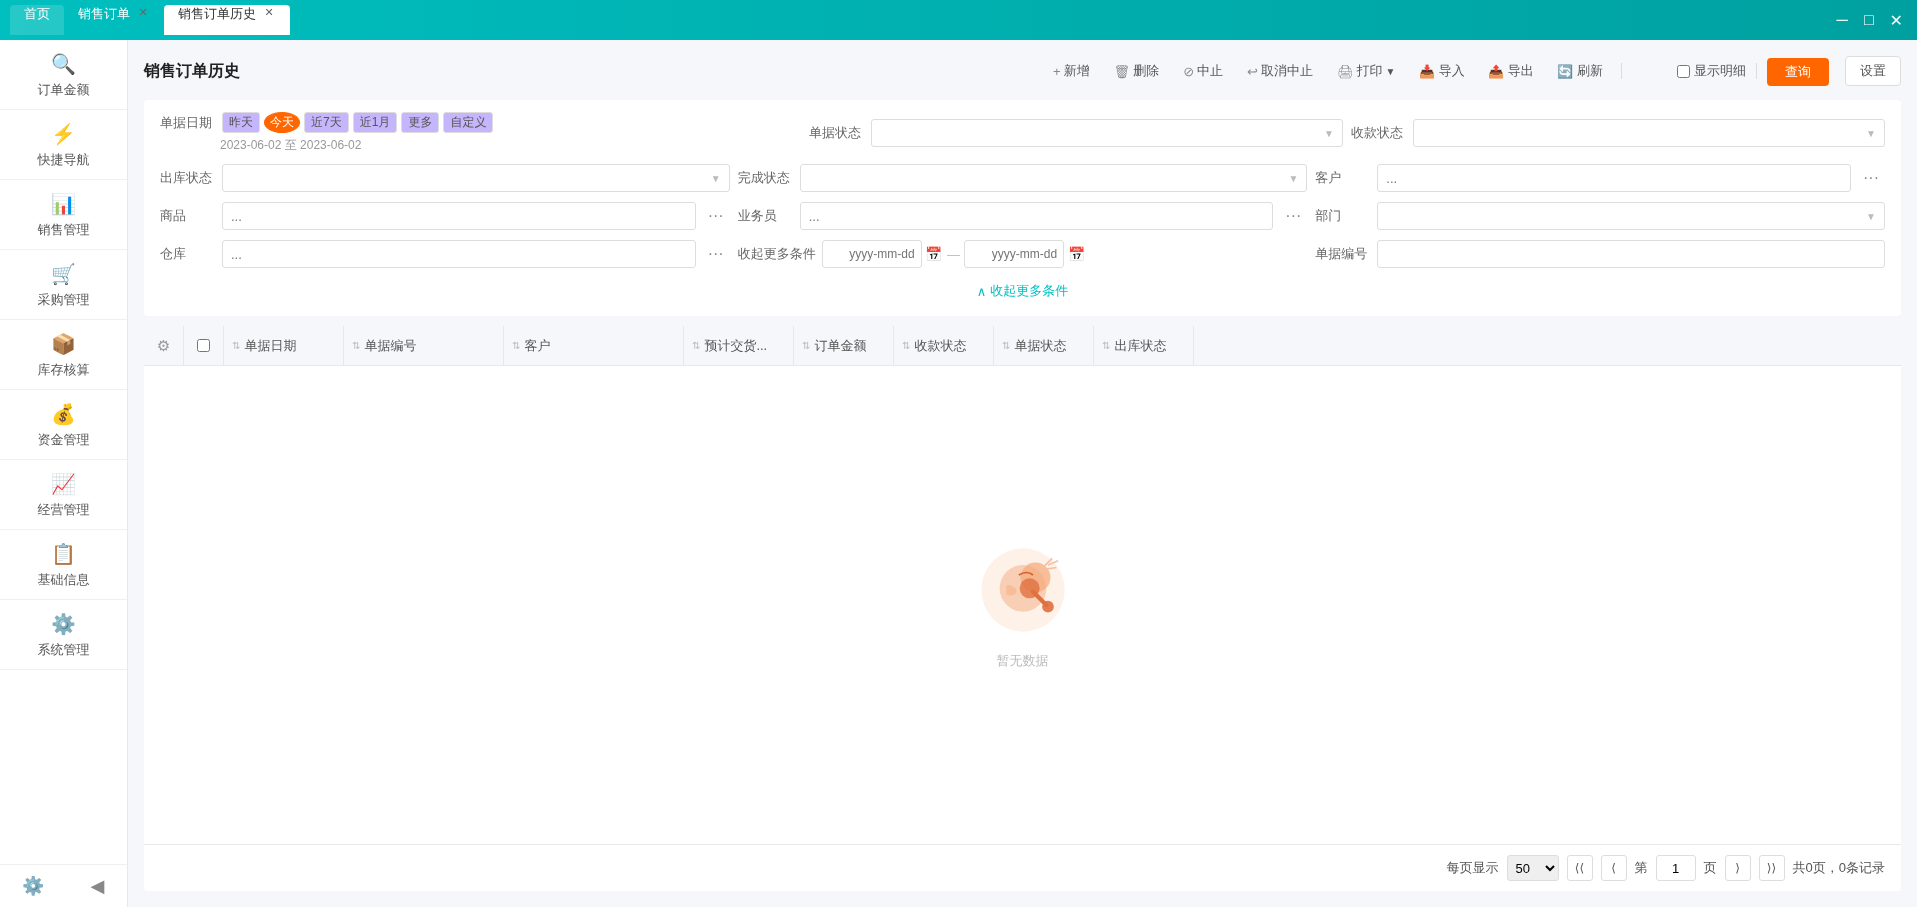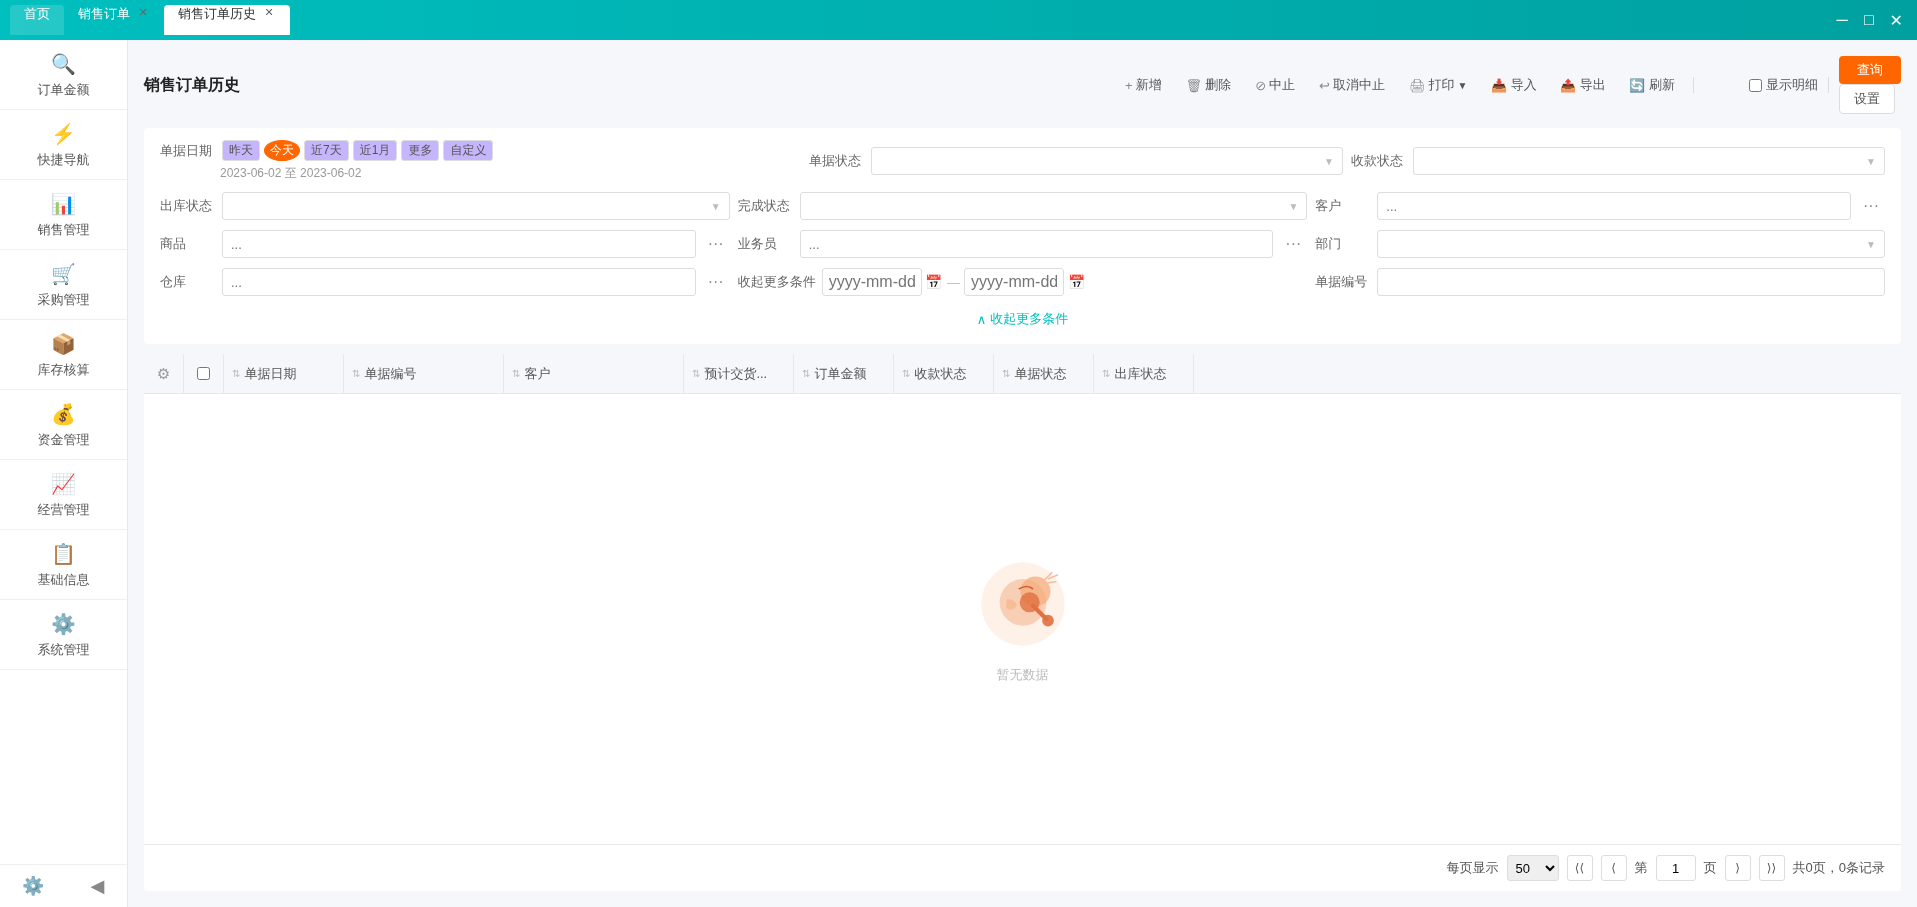--- a/index.html
+++ b/index.html
@@ -272,21 +272,21 @@
       display: flex;
       align-items: center;
       gap: 4px;
       flex: 1;
     }
     .date-input {
       height: 28px;
       border: 1px solid #ddd;
       border-radius: 3px;
       padding: 0 6px;
-      font-size: 16px;
+      font-size: 12px;
       color: #bbb;
       background: #fff;
       width: 100px;
       text-align: right;
     }
     .cal-icon {
       color: #999;
       cursor: pointer;
       font-size: 14px;
     }
@@ -385,23 +385,22 @@
     .pg-input {
       width: 40px;
       height: 26px;
       border: 1px solid #ddd;
       border-radius: 3px;
       text-align: center;
       font-size: 13px;
     }
     .toolbar-query-area {
       display: flex;
-      flex-direction: column;
-      gap: 0;
-      align-items: flex-start;
+      gap: 16px;
+      align-items: flex-end;
     }
 
     .divider-v {
       width: 1px;
       height: 16px;
       background: #ddd;
       margin: 0 2px;
     }
   </style>
 </head>

